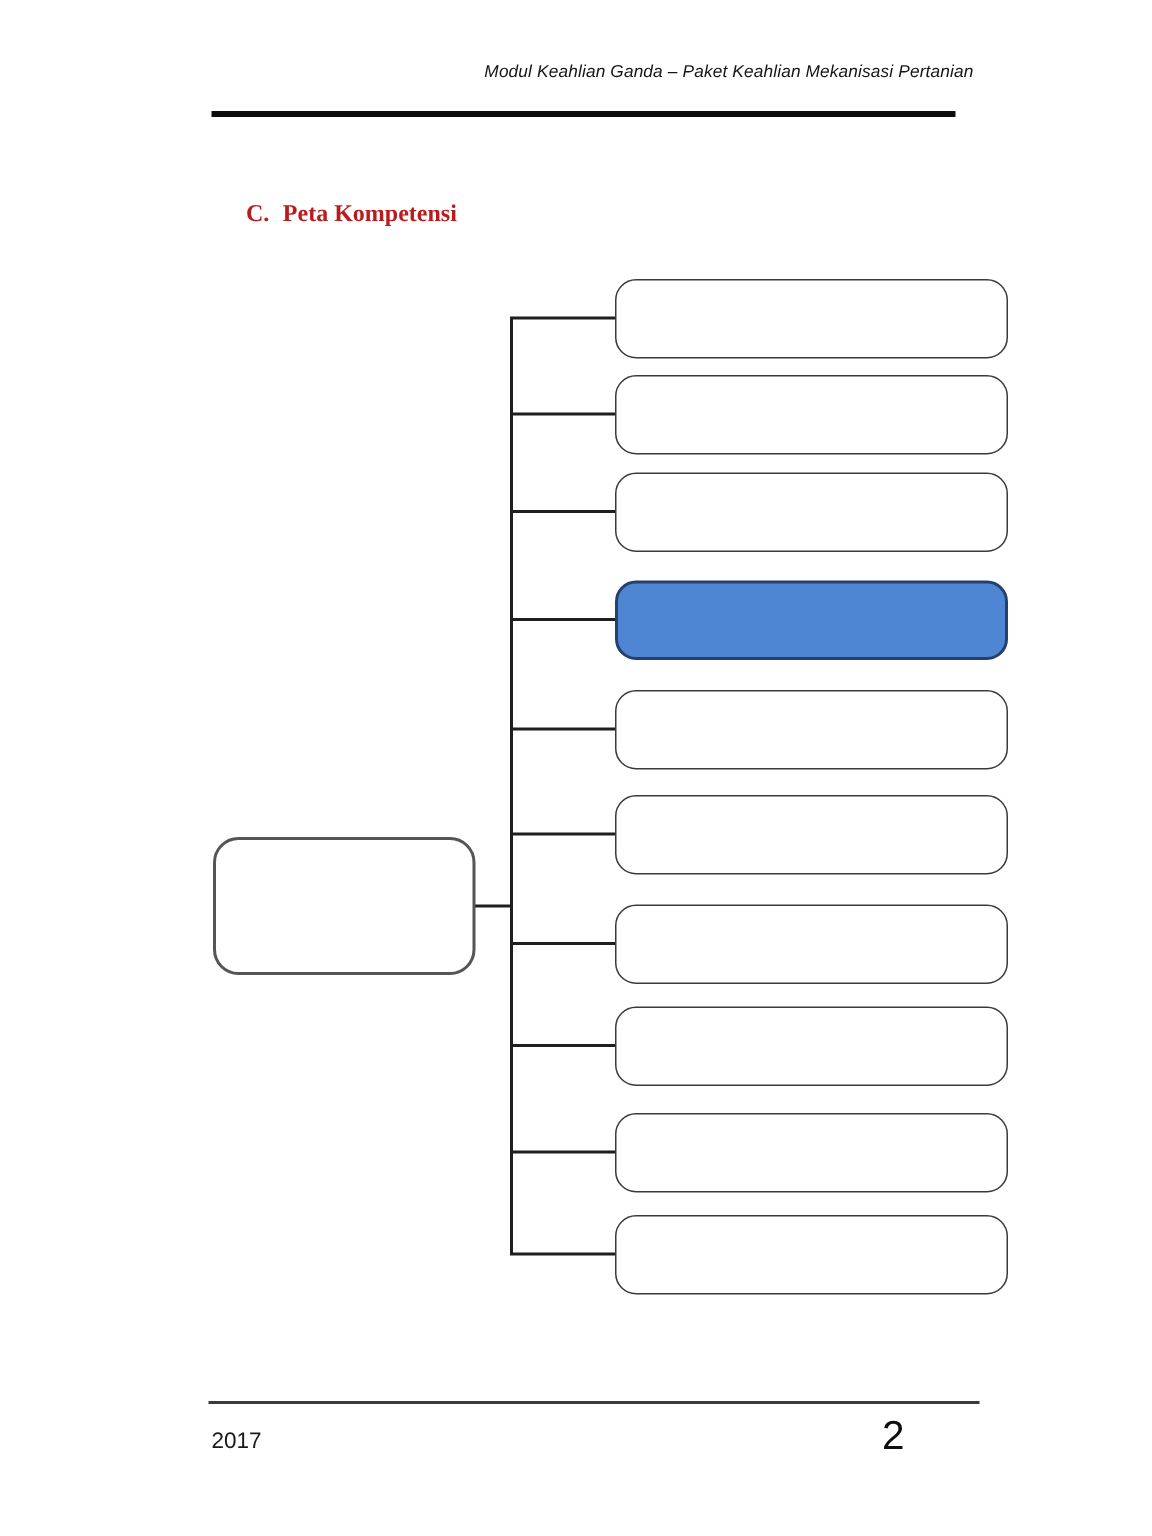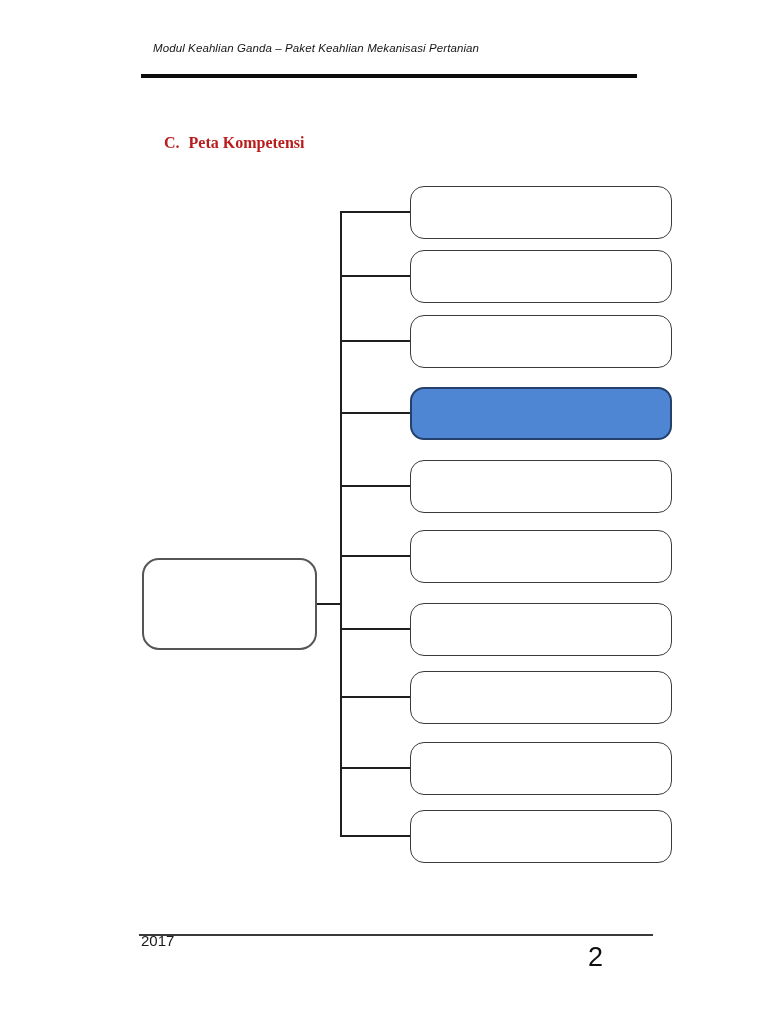--- a/index.html
+++ b/index.html
@@ -15,21 +15,21 @@
     font-family: "Liberation Sans", sans-serif;
     color: #111111;
     overflow: hidden;
   }
   
   .header-title {
     position: absolute;
     left: 153px;
     top: 42px;
     width: 496px;
-    text-align: left;
+    text-align: right;
     font-size: 11.5px;
     font-style: italic;
     color: #151515;
     letter-spacing: 0.1px;
   }
   .header-rule {
     position: absolute;
     left: 141px;
     top: 74px;
     width: 496px;
@@ -74,21 +74,21 @@
     position: absolute;
     left: 139px;
     top: 934px;
     width: 514px;
     height: 1.5px;
     background: #3a3a3a;
   }
   .footer-year {
     position: absolute;
     left: 141px;
-    top: 932px;
+    top: 952px;
     font-size: 15px;
     color: #1a1a1a;
   }
   .page-number {
     position: absolute;
     left: 588px;
     top: 942px;
     font-size: 27px;
     color: #0f0f0f;
   }

